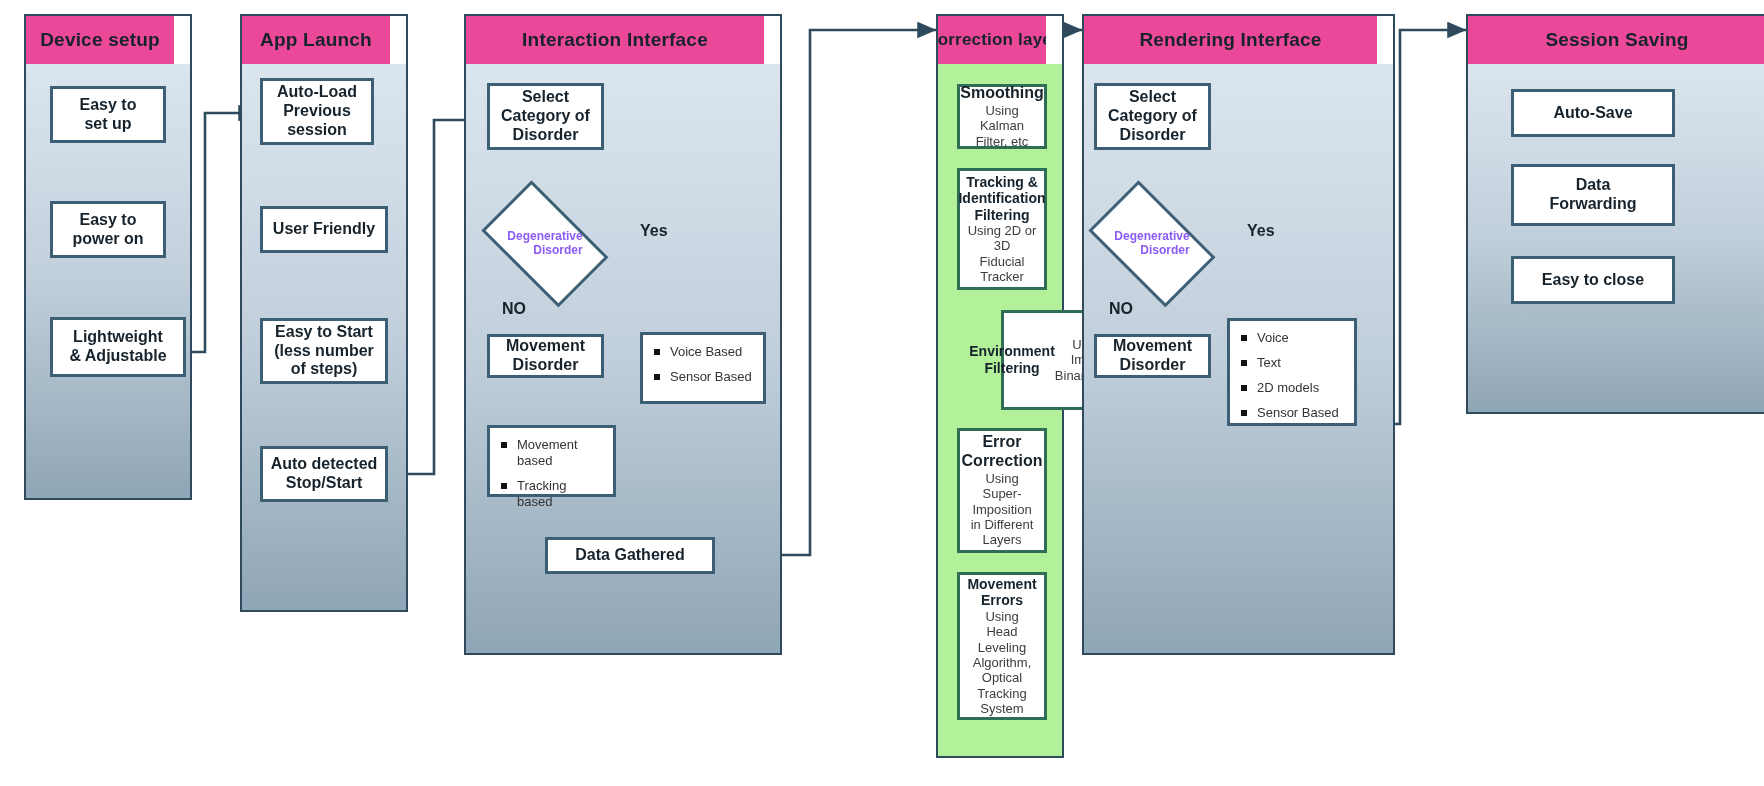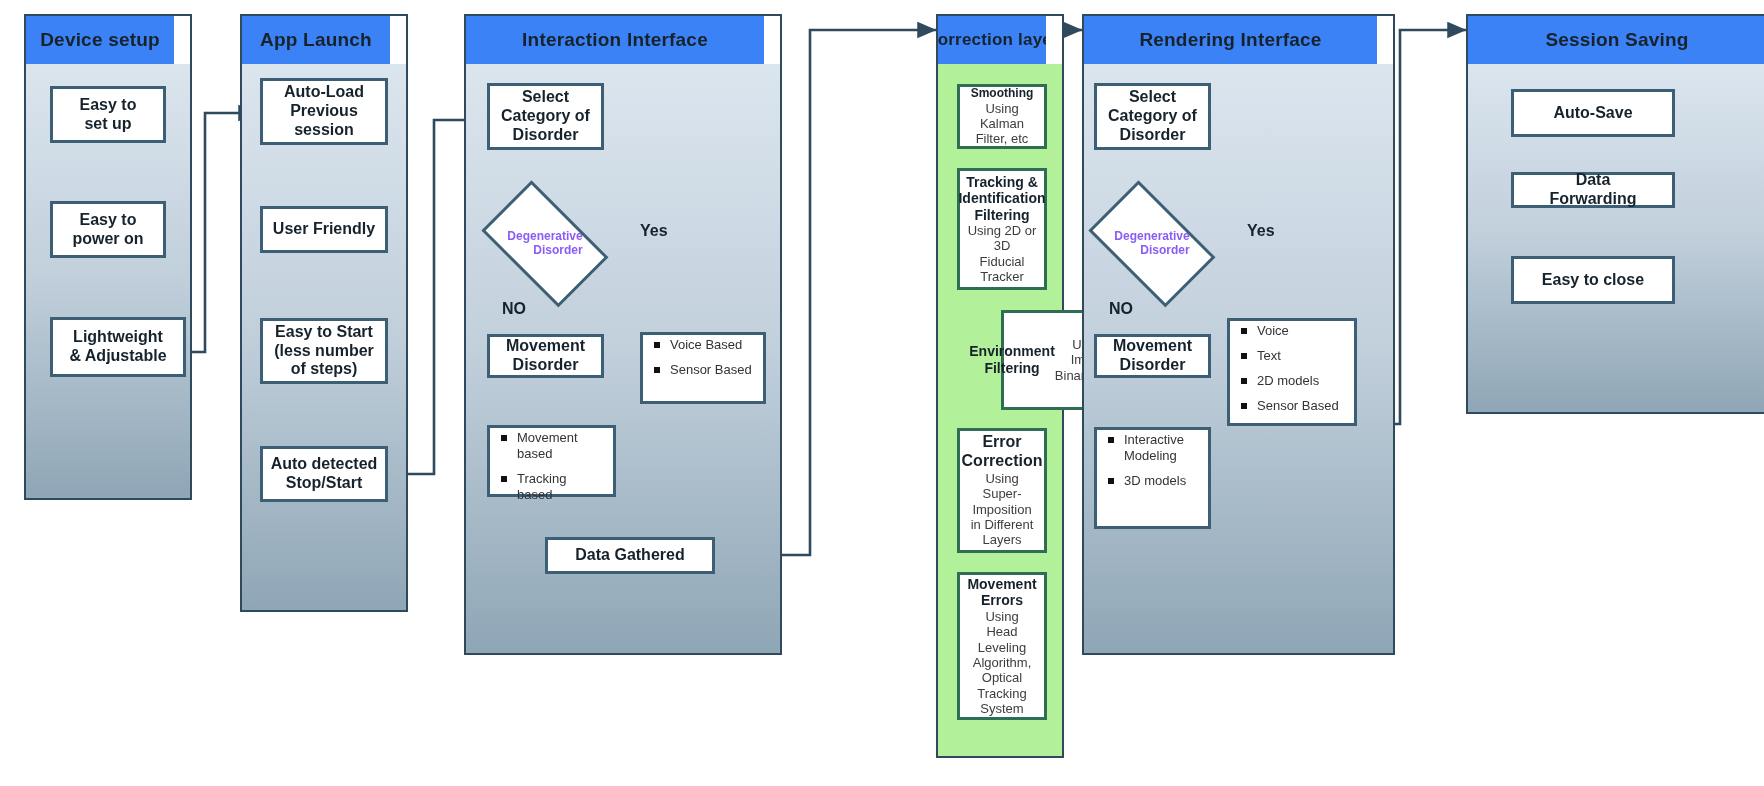--- a/index.html
+++ b/index.html
@@ -4,39 +4,39 @@
 <style>
   html,body{margin:0;padding:0;background:#ffffff;}
   body{width:1764px;height:786px;position:relative;overflow:hidden;
        font-family:"Liberation Sans","DejaVu Sans",sans-serif;}
   #canvas{position:absolute;left:0;top:0;width:1764px;height:786px;}
 
   
   .lane{position:absolute;box-sizing:border-box;border:2px solid #2e4a5c;background:#ffffff;}
   .lane-title{position:absolute;left:0;top:0;right:16px;height:48px;
       display:flex;align-items:center;justify-content:center;
-      background:#3b82f6;border-bottom:1px solid #b9c7d2;
+      background:#ec4899;border-bottom:1px solid #b9c7d2;
       font-weight:bold;font-size:19px;color:#17232c;letter-spacing:.2px;
       white-space:nowrap;overflow:hidden;}
   .lane-body{position:absolute;left:0;right:0;top:48px;bottom:0;
       background:linear-gradient(180deg,#dbe5ee 0%,#c2d0dc 48%,#8fa6b6 100%);}
   .lane-body.green{background:#b2f09a;}
 
   
   .node{position:absolute;box-sizing:border-box;background:#ffffff;
       border:3px solid #3c5f75;display:flex;align-items:center;justify-content:center;
       text-align:center;color:#17232c;line-height:1.18;padding:3px 4px;}
   .node.strong{font-weight:bold;font-size:16px;}
   .node.green-b{border-color:#2f6e54;}
 
   .ctitle{font-weight:bold;display:block;}
   .csub{font-weight:normal;display:block;color:#3d3d3d;}
 
   
-  .node.list{display:block;text-align:left;padding:2px 9px 9px 11px;
+  .node.list{display:block;text-align:left;padding:9px 9px 9px 11px;
       font-size:13px;font-weight:normal;color:#333;}
   .node.list ul{margin:0;padding:0;list-style:none;}
   .node.list li{position:relative;padding-left:16px;margin:0 0 9px 0;line-height:1.22;}
   .node.list li:last-child{margin-bottom:0;}
   .node.list li:before{content:"";position:absolute;left:0;top:5px;
       width:6px;height:6px;background:#111;}
 
   
   .diamond{position:absolute;}
   .diamond .shape{position:absolute;left:50%;top:50%;width:70.7%;height:70.7%;
@@ -109,21 +109,21 @@
 set up</div>
   <div class="node strong" style="left:50px;top:201px;width:116px;height:57px;white-space:pre-line;">Easy to
 power on</div>
   <div class="node strong" style="left:50px;top:317px;width:136px;height:60px;white-space:pre-line;">Lightweight
 &amp; Adjustable</div>
 
   <div class="lane" style="left:240px;top:14px;width:168px;height:598px;">
     <div class="lane-title">App Launch</div>
     <div class="lane-body"></div>
   </div>
-  <div class="node strong" style="left:260px;top:78px;width:128px;height:67px;white-space:pre-line;">Auto-Load
+  <div class="node strong" style="left:260px;top:78px;width:114px;height:67px;white-space:pre-line;">Auto-Load
 Previous
 session</div>
   <div class="node strong" style="left:260px;top:206px;width:128px;height:47px;white-space:pre-line;">User Friendly</div>
   <div class="node strong" style="left:260px;top:446px;width:128px;height:56px;white-space:pre-line;">Auto detected
 Stop/Start</div>
   <div class="node strong" style="left:260px;top:318px;width:128px;height:66px;white-space:pre-line;">Easy to Start
 (less number
 of steps)</div>
 
   <div class="lane" style="left:464px;top:14px;width:318px;height:641px;">
@@ -160,21 +160,21 @@
   </div>
 
   <div class="node strong" style="left:545px;top:537px;width:170px;height:37px;">Data Gathered</div>
 
   <div class="lane" style="left:936px;top:14px;width:128px;height:744px;">
     <div class="lane-title" style="font-size:17px;">Correction layer</div>
     <div class="lane-body green"></div>
   </div>
 
   <div class="node green-b" style="left:957px;top:84px;width:90px;height:65px;font-size:13px;flex-direction:column;">
-    <span class="ctitle" style="white-space:pre-line;font-size:12px;">Smoothing</span>
+    <span class="ctitle" style="white-space:pre-line;font-size:16px;">Smoothing</span>
     <span class="csub" style="white-space:pre-line;">Using Kalman
 Filter, etc</span>
   </div>
 
   <div class="node green-b" style="left:957px;top:168px;width:90px;height:122px;font-size:13px;flex-direction:column;">
     <span class="ctitle" style="white-space:pre-line;font-size:14px;">Tracking &amp;
 Identification
 Filtering</span>
     <span class="csub" style="white-space:pre-line;">Using 2D or 3D
 Fiducial Tracker</span>
@@ -216,38 +216,32 @@
     <div class="shape"></div>
     <div class="lbl" style="white-space:pre-line;">Degenerative
 Disorder</div>
   </div>
   <div class="elabel" style="left:1247px;top:222px;">Yes</div>
   <div class="elabel" style="left:1109px;top:300px;">NO</div>
 
   <div class="node strong" style="left:1094px;top:334px;width:117px;height:44px;white-space:pre-line;">Movement
 Disorder</div>
 
-  <div class="node list" style="left:1094px;top:427px;width:117px;height:102px;">
-    <ul>
-      <li>Interactive Modeling</li>
-      <li>3D models</li>
-    </ul>
-  </div>
 
   <div class="node list" style="left:1227px;top:318px;width:130px;height:108px;">
     <ul>
       <li>Voice</li>
       <li>Text</li>
       <li>2D models</li>
       <li>Sensor Based</li>
     </ul>
   </div>
 
   <div class="lane" style="left:1466px;top:14px;width:318px;height:400px;">
     <div class="lane-title">Session Saving</div>
     <div class="lane-body"></div>
   </div>
   <div class="node strong" style="left:1511px;top:89px;width:164px;height:48px;white-space:pre-line;">Auto-Save</div>
-  <div class="node strong" style="left:1511px;top:172px;width:164px;height:36px;white-space:pre-line;">Data
+  <div class="node strong" style="left:1511px;top:164px;width:164px;height:62px;white-space:pre-line;">Data
 Forwarding</div>
   <div class="node strong" style="left:1511px;top:256px;width:164px;height:48px;white-space:pre-line;">Easy to close</div>
 
 </div>
 
 </body></html>

